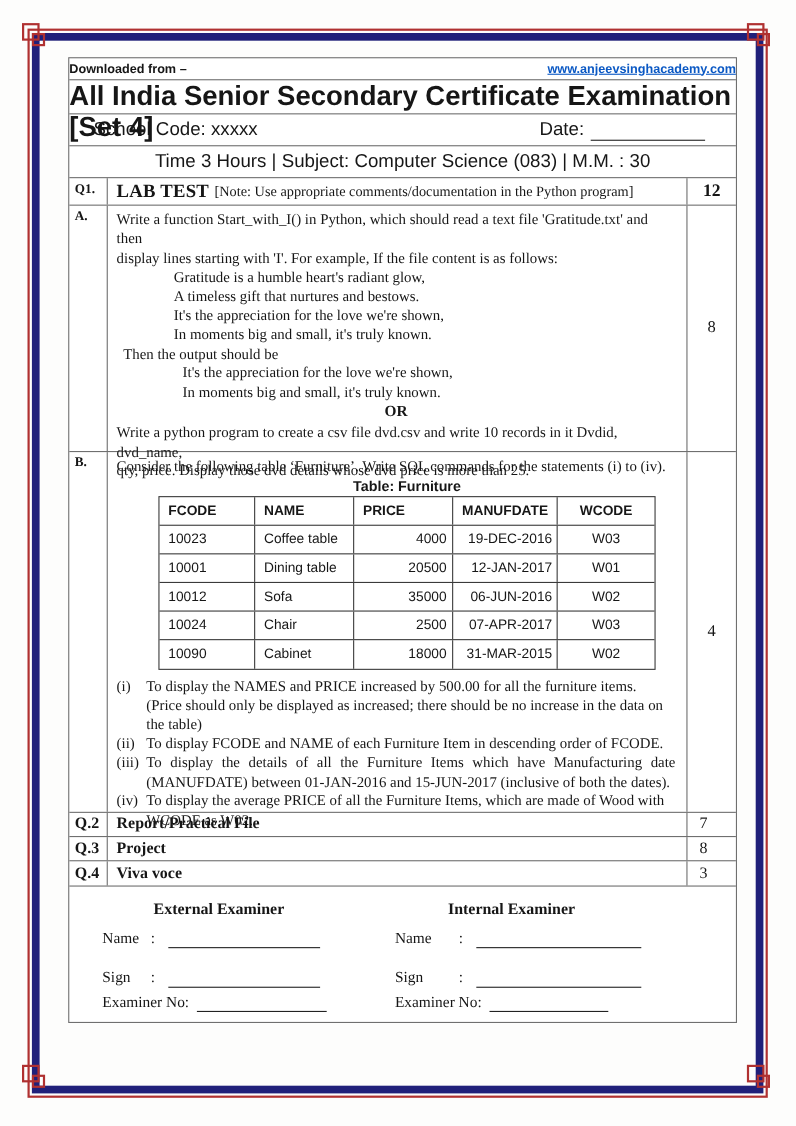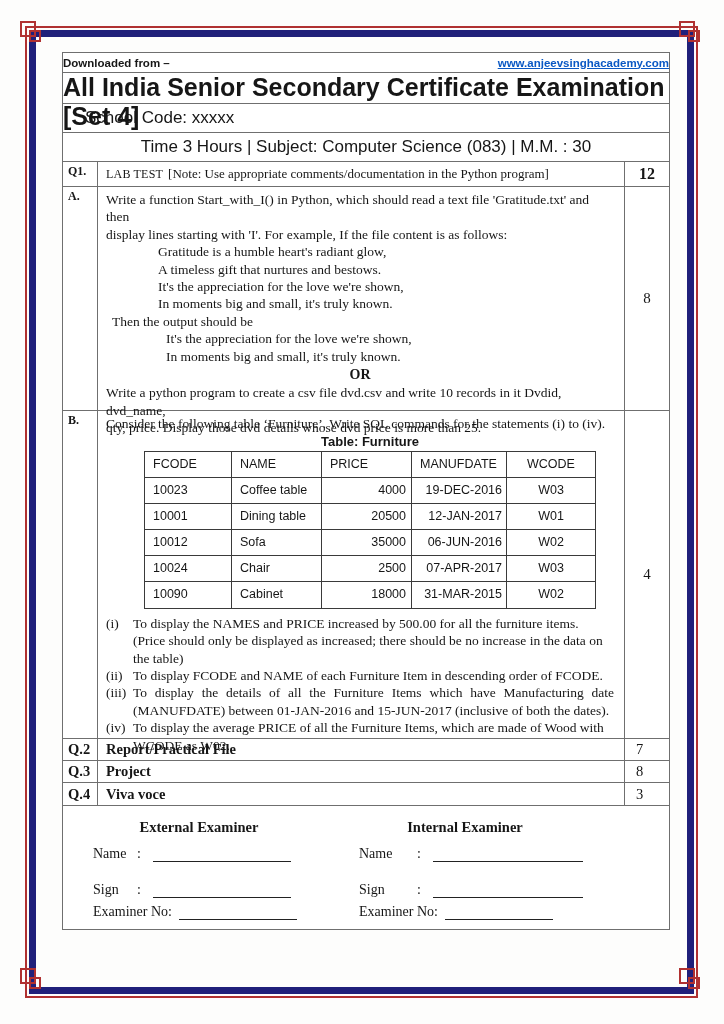--- a/index.html
+++ b/index.html
@@ -52,42 +52,42 @@
     font-family:"Liberation Sans", sans-serif; font-size:17px; padding:0 28px 0 22px; }
   .date-wrap { display:flex; align-items:flex-end; }
   .blank { display:inline-block; border-bottom:1.4px solid #222; }
   .date-blank { width:104px; height:16px; margin-left:6px; }
 
   .r-meta { height:29px; align-items:center; justify-content:center;
     font-family:"Liberation Sans", sans-serif; font-size:17px; }
 
   .r-q1 { height:25px; }
   .r-q1 .c2 { display:flex; align-items:center; padding-left:8px; }
-  .labtest { font-weight:normal; font-size:12px; letter-spacing:0.2px; }
+  .labtest { font-weight:bold; font-size:17px; letter-spacing:0.2px; }
   .labnote { font-size:13px; margin-left:5px; }
   .r-q1 .c3 { align-items:center; font-weight:bold; font-size:16px; }
 
   .r-a { height:224px; }
   .r-b { height:328px; }
   .body-text { font-size:13.5px; line-height:17.4px; }
   .r-a .c2 { padding:4px 10px 0 8px; }
   .indent1 { margin-left:52px; }
   .indent0 { margin-left:6px; }
   .indent2 { margin-left:60px; }
   .or-line { text-align:center; font-weight:bold; font-size:14px; margin:1px 0; }
   .r-a .c3, .r-b .c3 { align-items:center; font-size:15px; }
 
   .r-b .c2 { padding:4px 10px 0 8px; }
   .ft-caption { font-family:"Liberation Sans", sans-serif; font-weight:bold; font-size:13px;
     width:452px; margin-left:38px; text-align:center; margin-top:1px; margin-bottom:0; }
   .ftable { width:452px; margin-left:38px; border:1.5px solid #3a3a3a;
     font-family:"Liberation Sans", sans-serif; font-size:12.5px; }
   .ft-row { display:flex; height:26px; border-bottom:1px solid #3a3a3a; align-items:center; }
   .ftable .ft-row:last-child { border-bottom:none; }
-  .fth { font-weight:normal; }
+  .fth { font-weight:bold; }
   .fcell { height:100%; display:flex; align-items:center; }
   .fc1 { width:86px; padding-left:8px; }
   .fc2 { width:90px; padding-left:8px; border-left:1px solid #3a3a3a; }
   .fc3 { width:90px; padding-right:5px; border-left:1px solid #3a3a3a; justify-content:flex-end; }
   .fc4 { width:95px; padding-right:4px; border-left:1px solid #3a3a3a; justify-content:flex-end; }
   .fc5 { width:89px; border-left:1px solid #3a3a3a; justify-content:center; }
   .fth.fc3, .fth.fc4 { justify-content:flex-start; padding-left:8px; }
 
   .stmts { margin-top:6px; }
   .stmt { display:flex; }
@@ -146,20 +146,24 @@
     <span>Downloaded from – </span>
     <a>www.anjeevsinghacademy.com</a>
   </div>
 
   <div class="trow r-title">
     <span>All India Senior Secondary Certificate Examination [Set 4]</span>
   </div>
 
   <div class="trow r-school">
     <span>School Code: xxxxx</span>
+    <span class="date-wrap">
+      <span>Date:</span>
+      <span class="blank date-blank"></span>
+    </span>
   </div>
 
   <div class="trow r-meta">
     <span>Time 3 Hours | Subject: Computer Science (083) | M.M. : 30</span>
   </div>
 
   <div class="trow r-q1">
     <div class="c1">Q1.</div>
     <div class="c2">
       <span class="labtest">LAB TEST</span>

